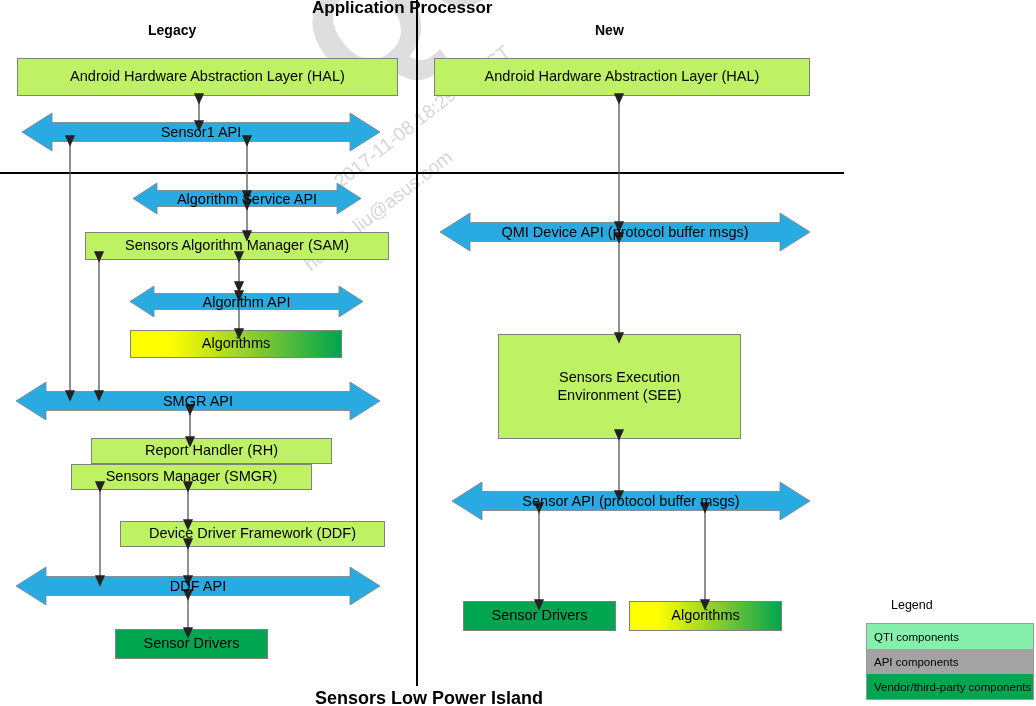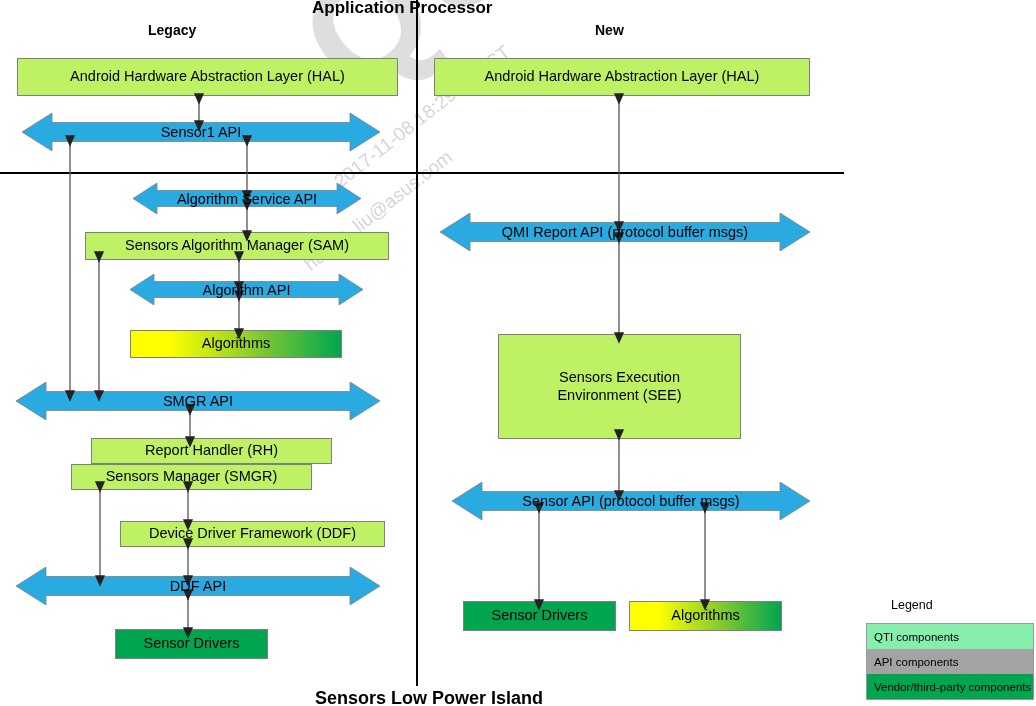--- a/index.html
+++ b/index.html
@@ -190,21 +190,21 @@
 
   <div class="apiarrow" style="left:133px; top:183px; width:228px; height:31px;">
     <svg viewBox="0 0 228 31" preserveAspectRatio="none">
       <polygon points="0,15.5 24,0 24,7.5 204,7.5 204,0 228,15.5 204,31 204,23.5 24,23.5 24,31" fill="#29abe2" stroke="#808080" stroke-width="0.8"></polygon>
     </svg>
     <span class="lbl">Algorithm Service API</span>
   </div>
 
   <div class="box yellow" style="left:85px; top:232px; width:304px; height:28px;">Sensors Algorithm Manager (SAM)</div>
 
-  <div class="apiarrow" style="left:130px; top:274px; width:233px; height:31px;">
+  <div class="apiarrow" style="left:130px; top:286px; width:233px; height:31px;">
     <svg viewBox="0 0 233 31" preserveAspectRatio="none">
       <polygon points="0,15.5 24,0 24,7.5 209,7.5 209,0 233,15.5 209,31 209,23.5 24,23.5 24,31" fill="#29abe2" stroke="#808080" stroke-width="0.8"></polygon>
     </svg>
     <span class="lbl">Algorithm API</span>
   </div>
 
   <div class="box grad" style="left:130px; top:330px; width:212px; height:28px;">Algorithms</div>
 
   <div class="apiarrow" style="left:16px; top:382px; width:364px; height:38px;">
     <svg viewBox="0 0 364 38" preserveAspectRatio="none">
@@ -226,21 +226,21 @@
   </div>
 
   <div class="box green" style="left:115px; top:629px; width:153px; height:30px;">Sensor Drivers</div>
 
   <div class="box yellow" style="left:434px; top:58px; width:376px; height:38px;">Android Hardware Abstraction Layer (HAL)</div>
 
   <div class="apiarrow" style="left:440px; top:213px; width:370px; height:38px;">
     <svg viewBox="0 0 370 38" preserveAspectRatio="none">
       <polygon points="0,19 30,0 30,9.5 340,9.5 340,0 370,19 340,38 340,28.5 30,28.5 30,38" fill="#29abe2" stroke="#808080" stroke-width="0.8"></polygon>
     </svg>
-    <span class="lbl">QMI Report API (protocol buffer msgs)</span>
+    <span class="lbl">QMI Device API (protocol buffer msgs)</span>
   </div>
 
   <div class="box yellow" style="left:498px; top:334px; width:243px; height:105px; flex-direction:column;">
     <span>Sensors Execution</span>
     <span>Environment (SEE)</span>
   </div>
 
   <div class="apiarrow" style="left:452px; top:482px; width:358px; height:38px;">
     <svg viewBox="0 0 358 38" preserveAspectRatio="none">
       <polygon points="0,19 30,0 30,9.5 328,9.5 328,0 358,19 328,38 328,28.5 30,28.5 30,38" fill="#29abe2" stroke="#808080" stroke-width="0.8"></polygon>

